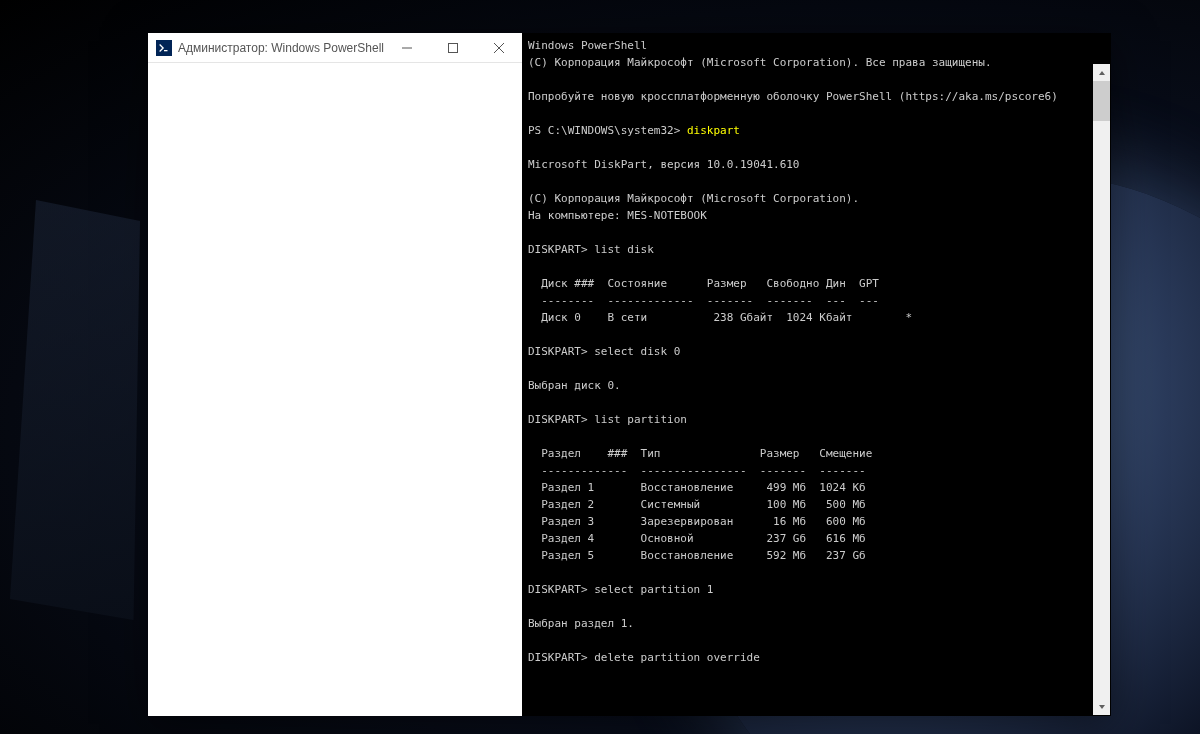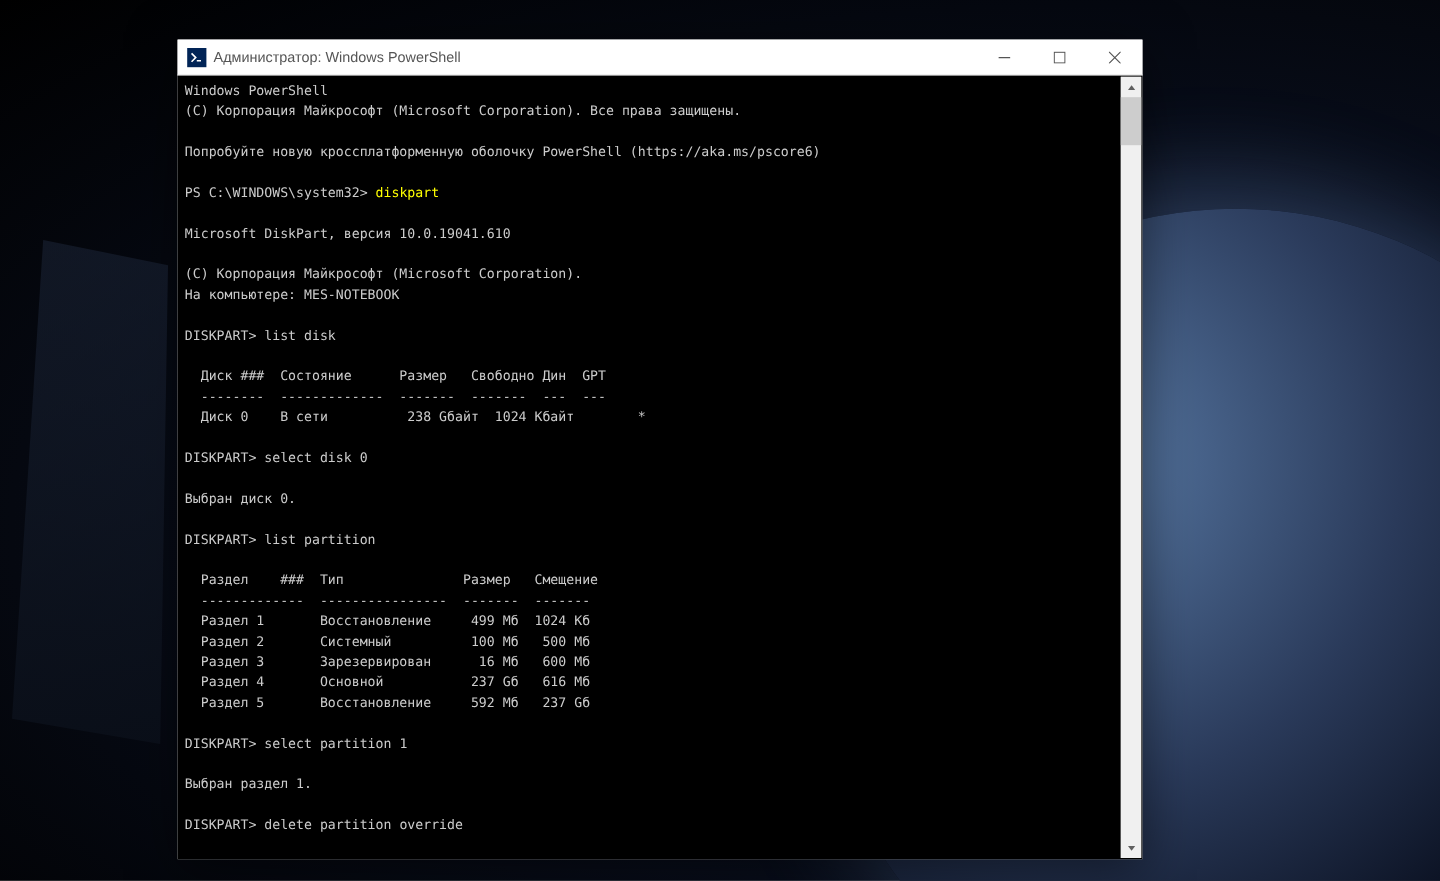--- a/index.html
+++ b/index.html
@@ -33,26 +33,26 @@
       height: 420px;
       background: linear-gradient(170deg, rgba(30,40,60,0.5), rgba(10,15,25,0.9));
       border-radius: 6px;
       clip-path: polygon(20% 0%, 100% 5%, 95% 100%, 0% 95%);
     }
     
     .window {
       position: absolute;
       left: 148px;
       top: 33px;
-      width: 804px;
+      width: 963px;
       height: 683px;
       background: #ffffff;
       box-shadow: 0 8px 40px rgba(0,0,0,0.5);
       display: flex;
-      flex-direction: column;
+      flex-direction: row;
     }
     
     .titlebar {
       height: 30px;
       background: #ffffff;
       display: flex;
       align-items: center;
       border-bottom: 1px solid #e5e5e5;
     }
     

